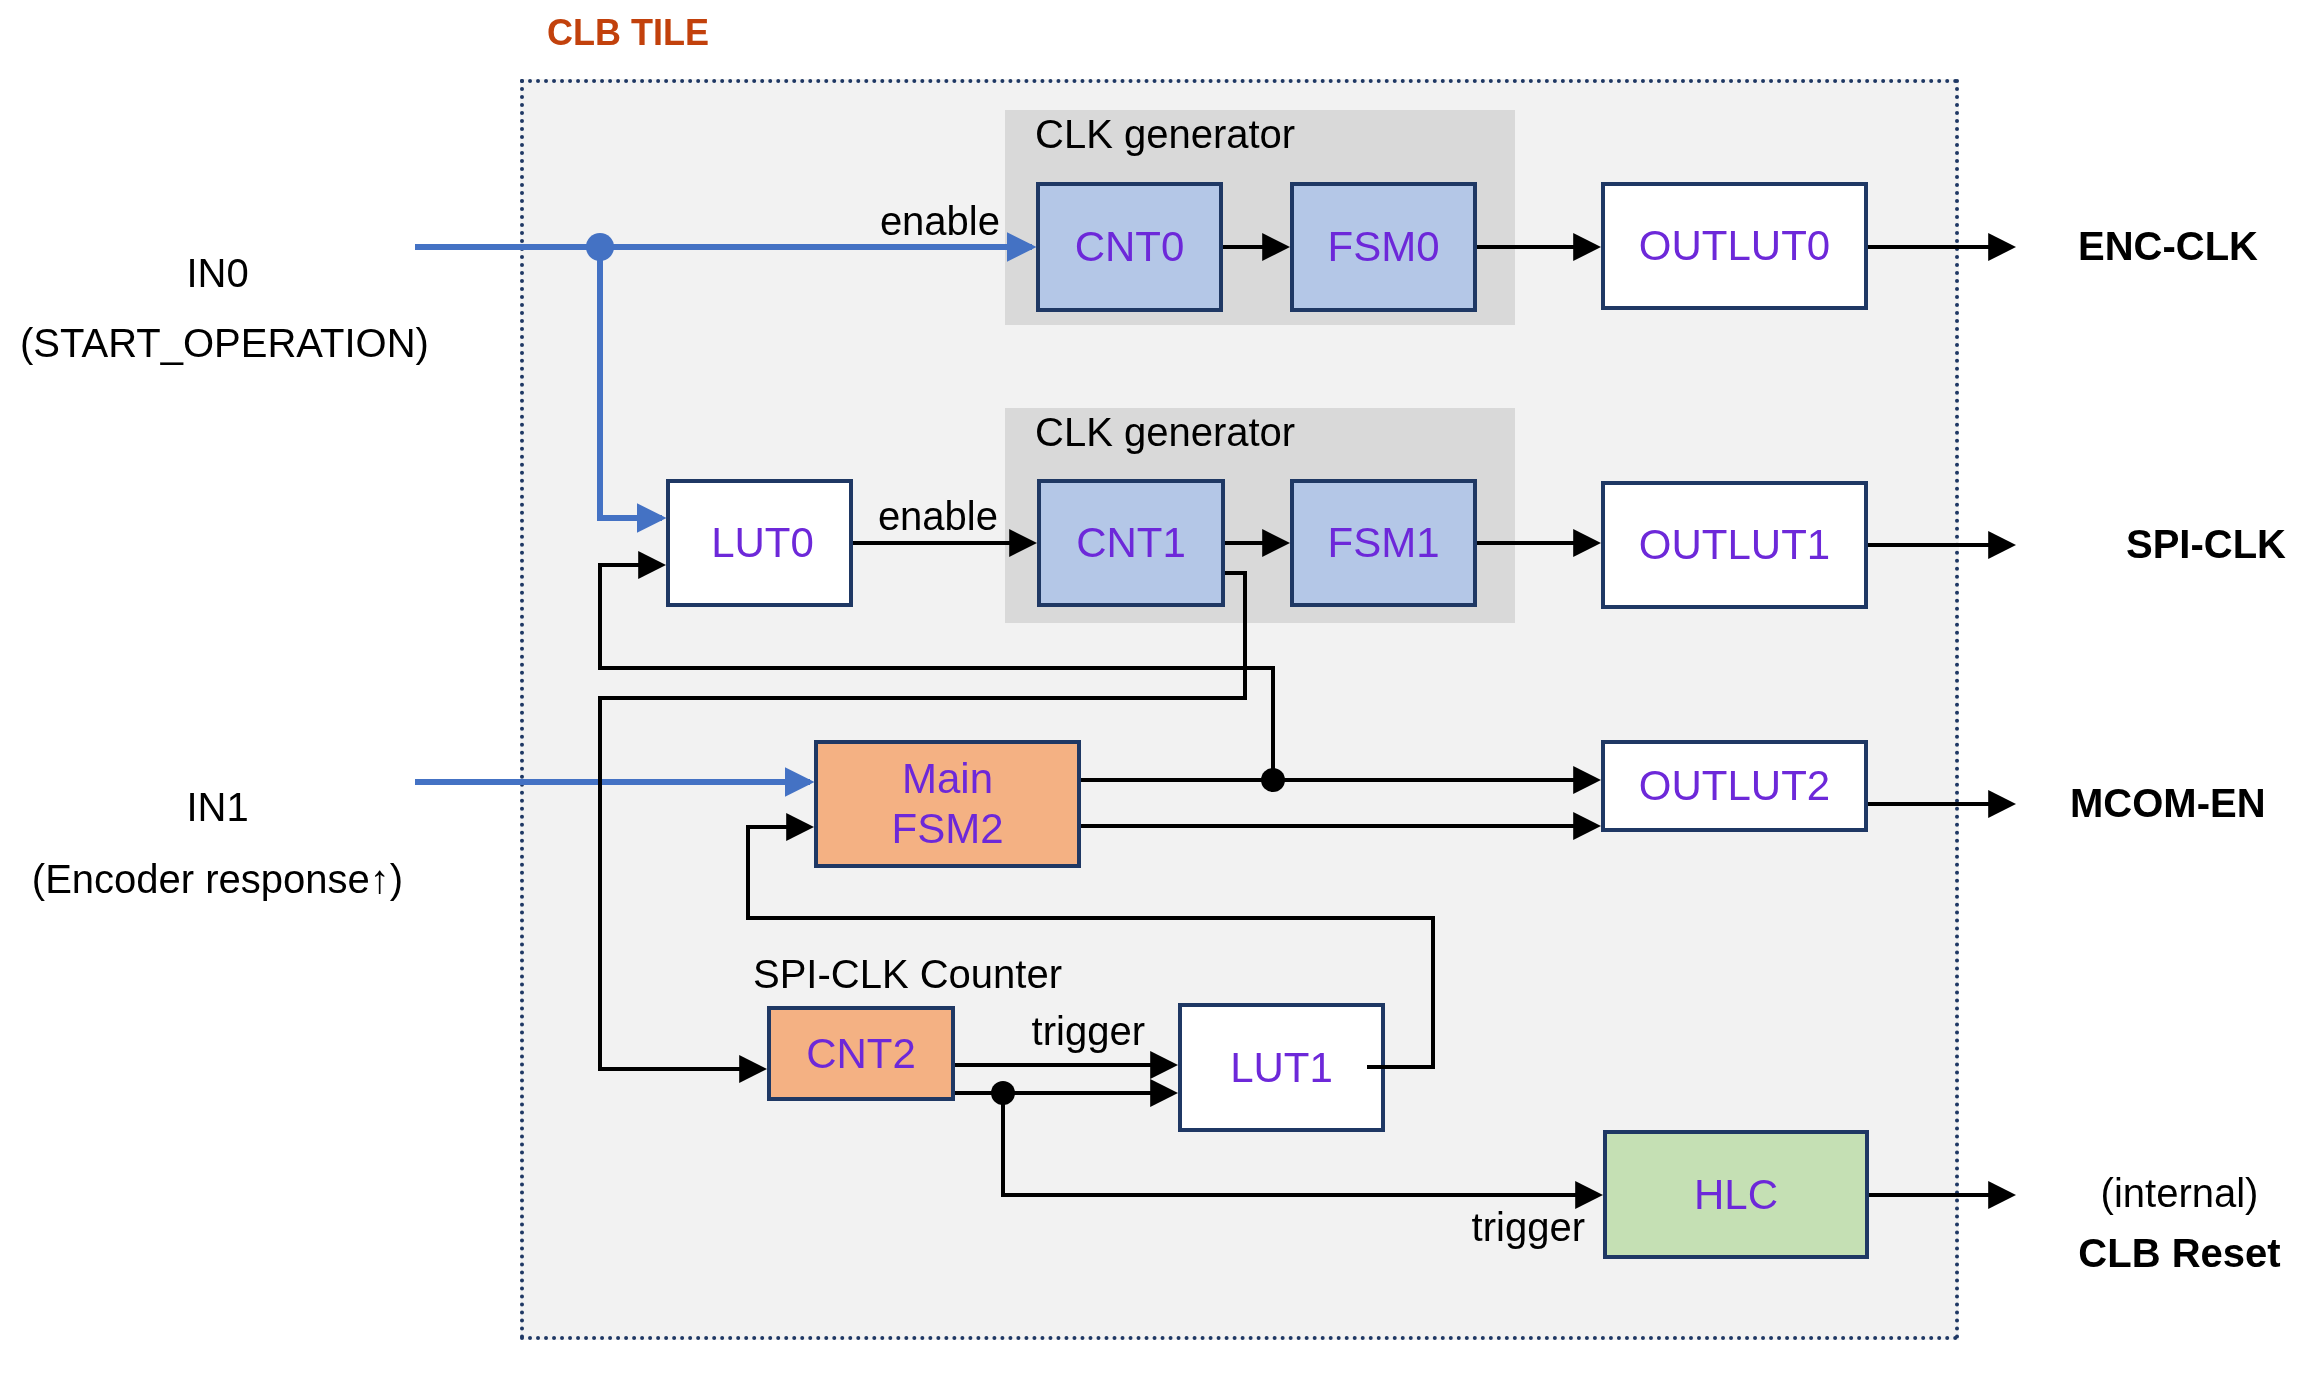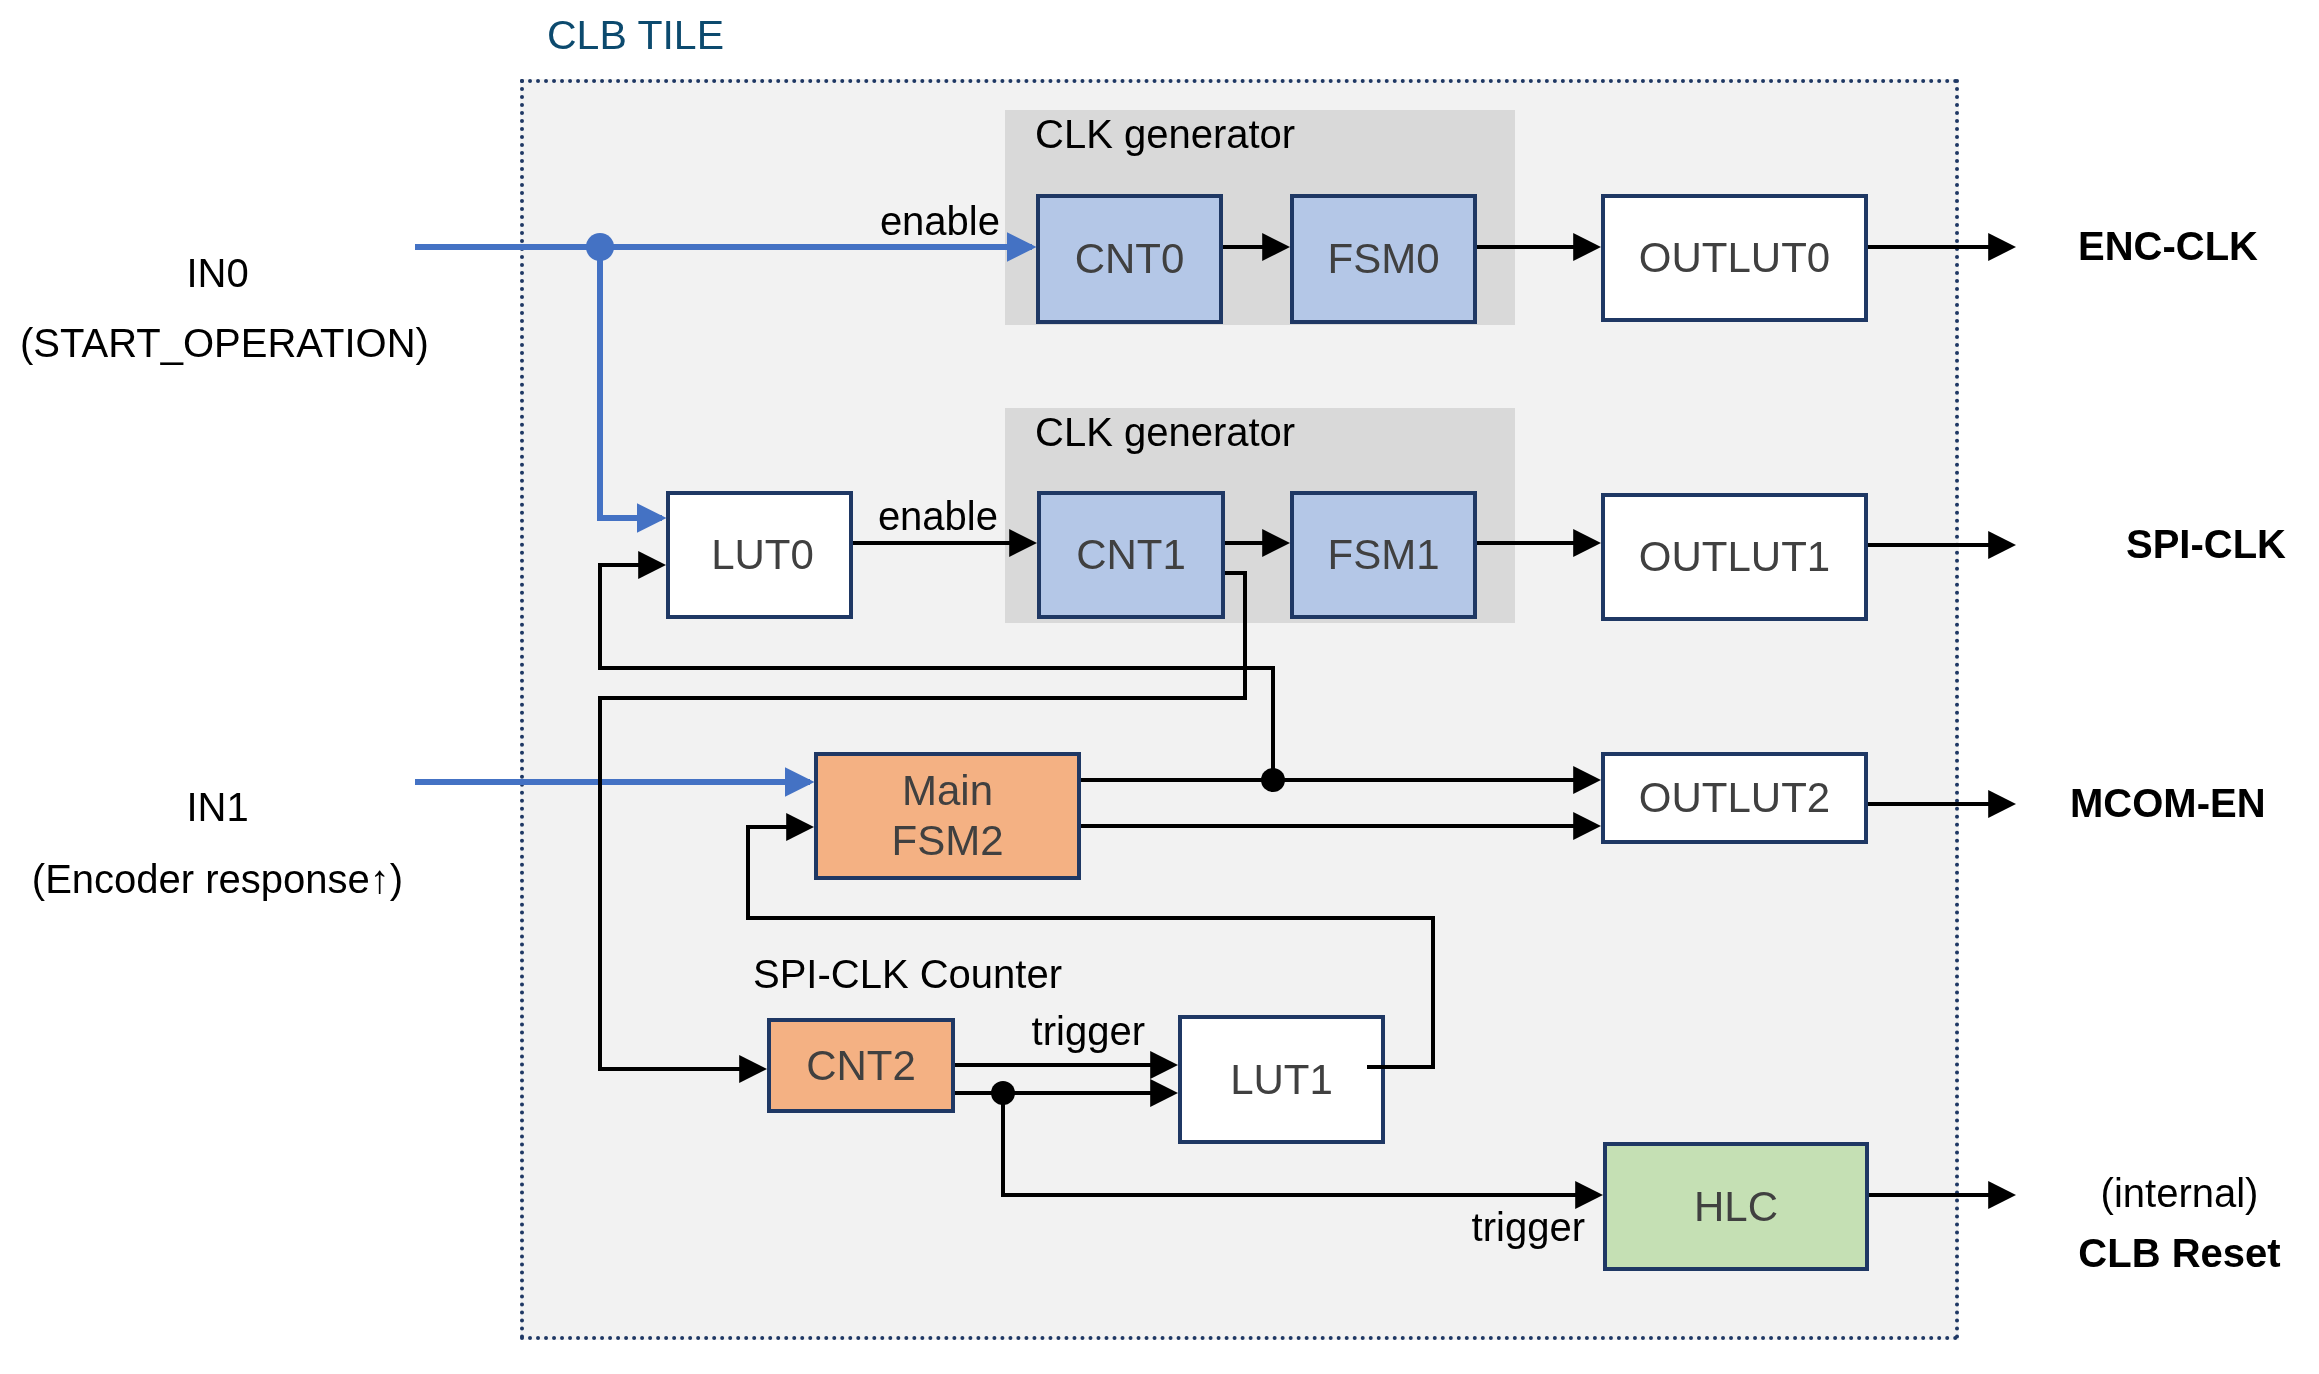--- a/index.html
+++ b/index.html
@@ -6,27 +6,27 @@
   #diagram{
     position:relative;width:2319px;height:1374px;background:#ffffff;overflow:hidden;
     font-family:"Liberation Sans", sans-serif;color:#000;
   }
   #tile-rect{position:absolute;border:4px dotted #1f3864;background:#f2f2f2;box-sizing:border-box;}
   .group-box{position:absolute;background:#d9d9d9;box-sizing:border-box;}
   .group-label{position:absolute;left:30px;top:2px;font-size:40px;color:#000;white-space:nowrap;}
   .block{
     position:absolute;border:4px solid #1f3864;box-sizing:border-box;
     display:flex;align-items:center;justify-content:center;text-align:center;
-    font-size:42px;line-height:50px;white-space:pre-line;color:#404040;margin-top:12px;
+    font-size:42px;line-height:50px;white-space:pre-line;color:#6d28d9;
   }
   .lbl{position:absolute;white-space:nowrap;font-size:40px;color:#000;}
   .lbl.center{text-align:center;margin-top:45px;}
   .lbl.right{text-align:right;}
   .lbl.bold{font-weight:bold;}
-  #page-title{position:absolute;font-weight:normal;font-size:41px;color:#0c4a6e;white-space:nowrap;}
+  #page-title{position:absolute;font-weight:bold;font-size:36px;color:#c2410c;white-space:nowrap;}
   #wire-layer{position:absolute;left:0;top:0;width:2319px;height:1374px;}
 </style>
 </head>
 <body>
 
 <div id="diagram">
   <div id="page-title" style="left: 547px; top: 12px;">CLB TILE</div>
   <div id="tile-rect" style="left: 520px; top: 79px; width: 1439px; height: 1261px;"></div>
   <div id="groups-layer">
       <div class="group-box" style="left: 1005px; top: 110px; width: 510px; height: 215px;">

